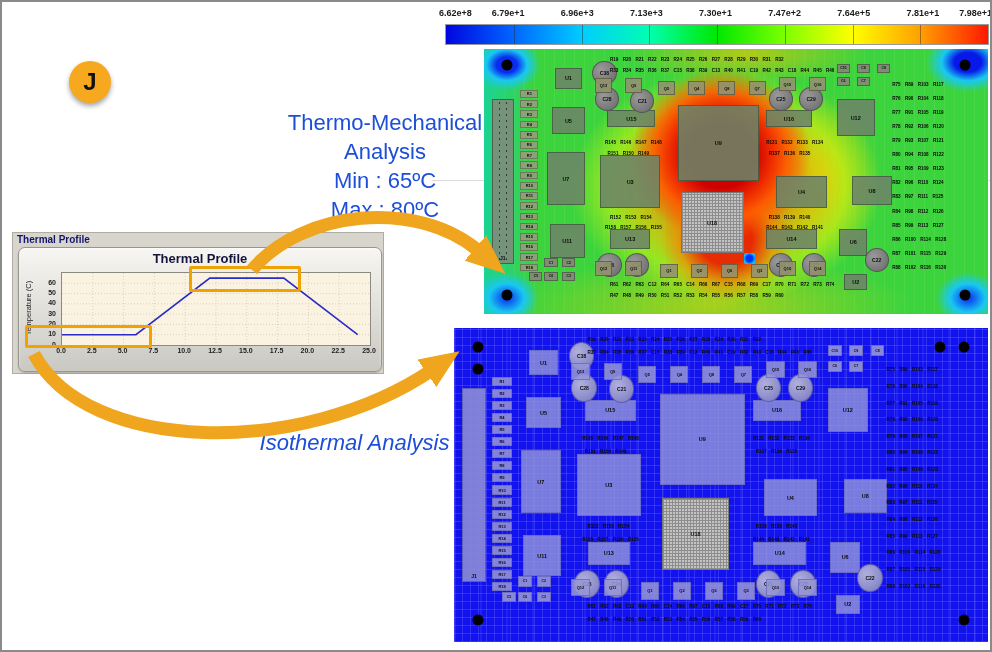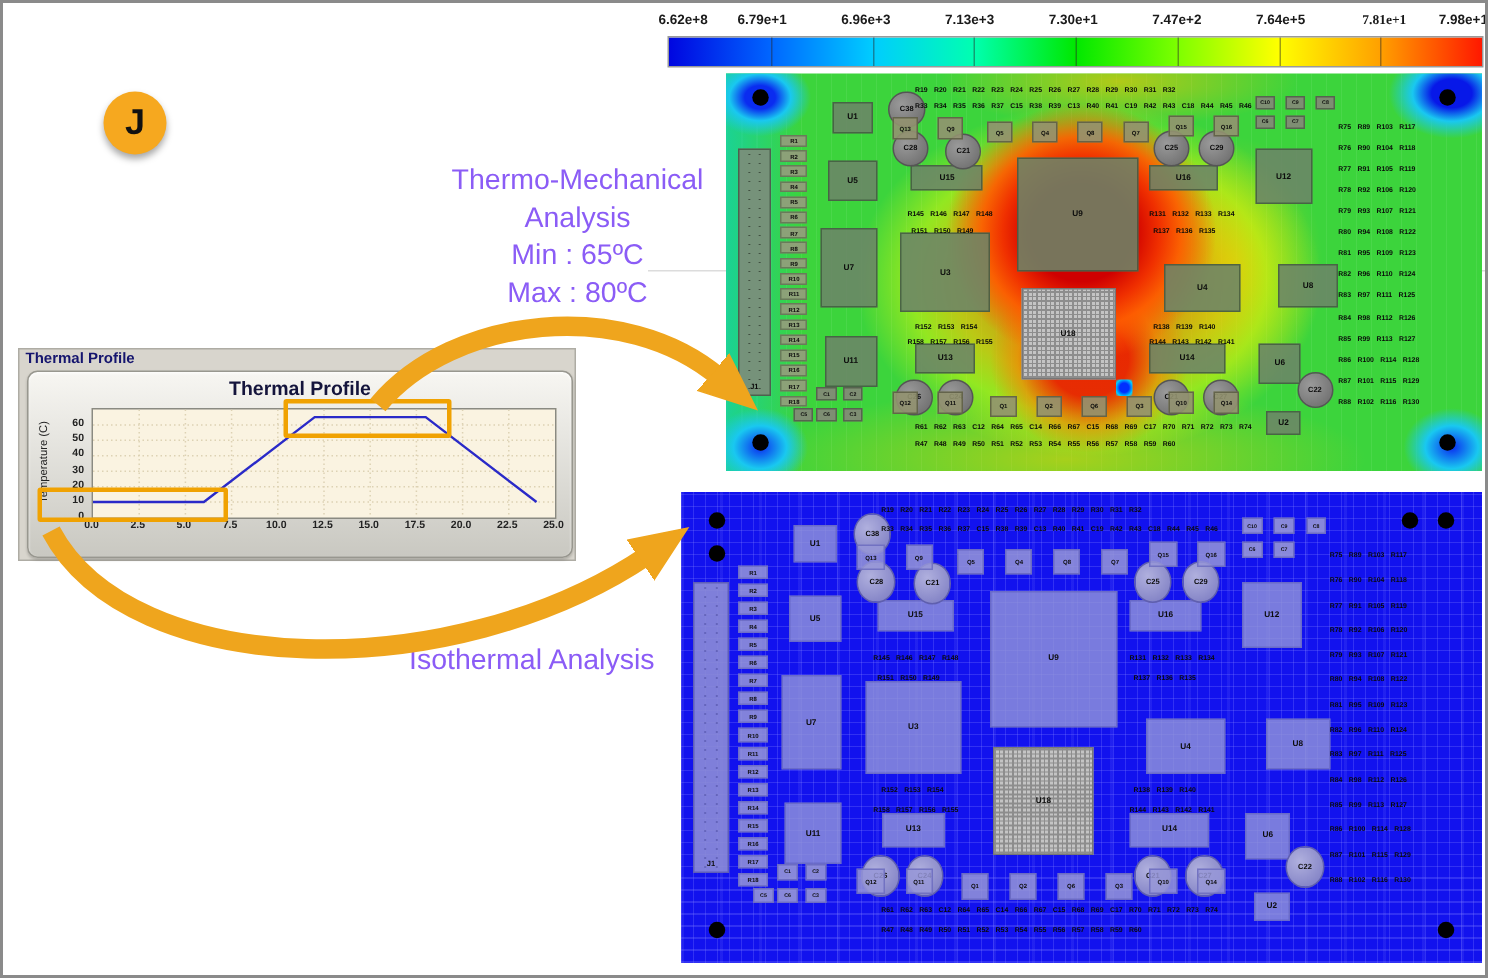--- a/index.html
+++ b/index.html
@@ -14,23 +14,23 @@
   
   #colorbar{position:absolute;left:437px;top:6px;width:553px;}
   #cb-labels{position:relative;height:13px;font-size:9px;font-weight:bold;color:#1a1a1a;}
   #cb-labels span{position:absolute;top:0;transform:translateX(-50%);white-space:nowrap;}
   #cb-labels span:first-child{transform:none;}
   #cb-labels span:last-child{transform:translateX(-100%);}
   #cb-bar{position:relative;margin:3px 3px 0 6px;height:19px;border:1px solid #9a9a9a;}
   #cb-bar .tick{position:absolute;top:0;width:1px;height:100%;background:rgba(40,40,40,.45);}
 
   
-  .big-text{position:absolute;font-size:19px;color:#8b5cf6;text-align:center;line-height:1.32;}
+  .big-text{position:absolute;font-size:22px;color:#1d4ed8;text-align:center;line-height:1.32;}
   #thermo-text{left:258px;top:106px;width:250px;}
-  #iso-text{left:240px;top:426px;width:225px;}
+  #iso-text{left:240px;top:426px;width:225px;font-style:italic;}
 
   
   #faint-line{position:absolute;left:430px;top:178px;width:560px;height:1px;background:#dcdcdc;z-index:0;}
 
   
   .board{position:absolute;z-index:1;}
   #board-thermal{left:482px;top:47px;width:504px;height:265px;
     background-color:#3cd43c;
     background-image:
       radial-gradient(ellipse 34px 26px at 4.5% 6%, #0a2cf0 0%, #0a2cf0 30%, #19c8f0 60%, rgba(25,200,240,0) 100%),
@@ -130,21 +130,21 @@
 
   <div id="colorbar">
     <div id="cb-labels">
         <span style="left: 0%;">6.62e+8</span>
         <span style="left: 12.5%;">6.79e+1</span>
         <span style="left: 25%;">6.96e+3</span>
         <span style="left: 37.5%;">7.13e+3</span>
         <span style="left: 50%;">7.30e+1</span>
         <span style="left: 62.5%;">7.47e+2</span>
         <span style="left: 75%;">7.64e+5</span>
-        <span style="left: 87.5%; font-family: Liberation Serif, serif;">7.81e+1</span>
+        <span style="left: 87.5%;">7.81e+1</span>
         <span style="left: 100%;">7.98e+1</span>
       </div>
     <div id="cb-bar" style="background: linear-gradient(90deg, rgb(0, 6, 224) 0%, rgb(0, 102, 255) 12.5%, rgb(0, 204, 255) 25%, rgb(0, 255, 176) 37.5%, rgb(0, 232, 0) 50%, rgb(125, 255, 0) 62.5%, rgb(255, 255, 0) 75%, rgb(255, 160, 0) 87.5%, rgb(255, 24, 0) 100%);">
         <div class="tick" style="left: 12.5%;"></div>
         <div class="tick" style="left: 25%;"></div>
         <div class="tick" style="left: 37.5%;"></div>
         <div class="tick" style="left: 50%;"></div>
         <div class="tick" style="left: 62.5%;"></div>
         <div class="tick" style="left: 75%;"></div>
         <div class="tick" style="left: 87.5%;"></div>

